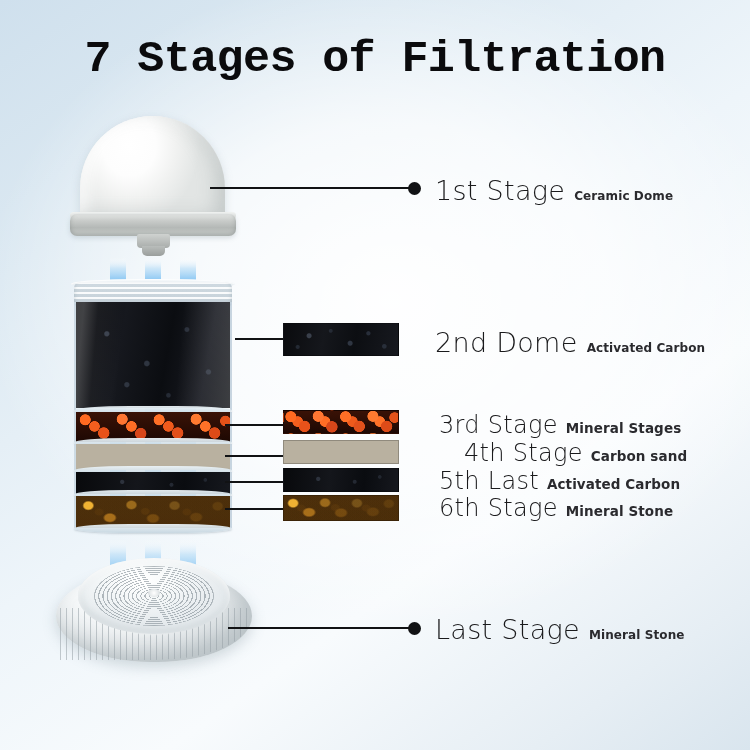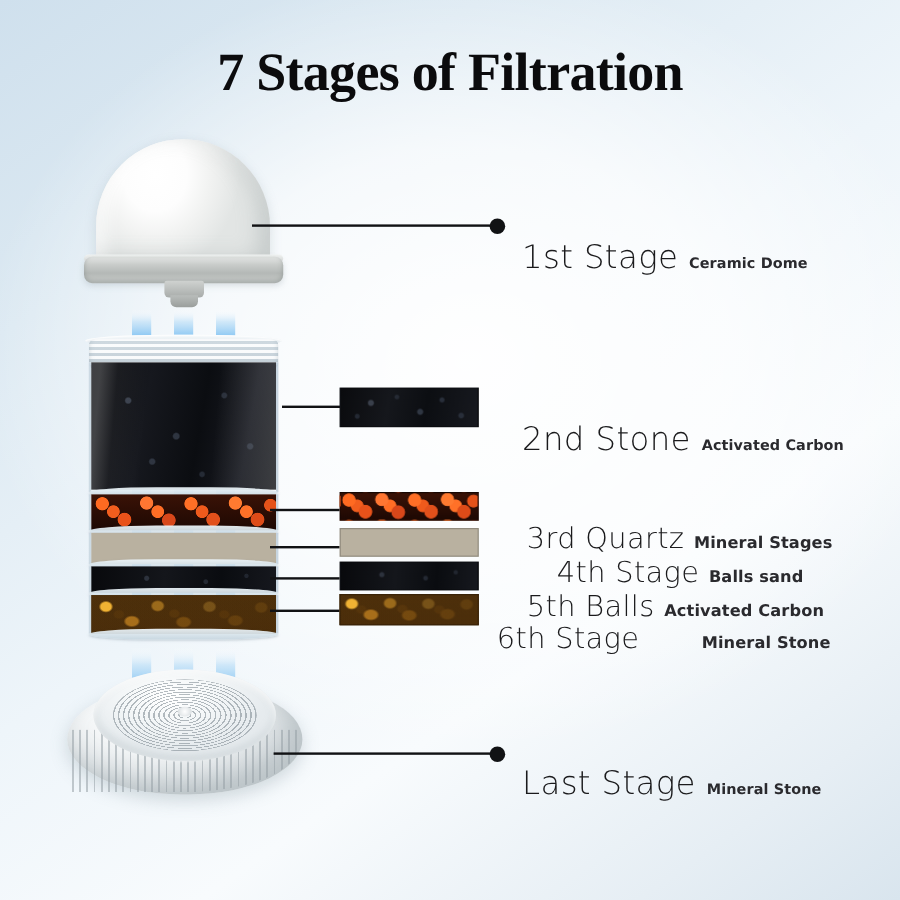--- a/index.html
+++ b/index.html
@@ -11,27 +11,27 @@
   #canvas{
     position:relative;width:750px;height:750px;overflow:hidden;
     background:
       radial-gradient(ellipse 520px 420px at 52% 40%, rgba(255,255,255,0.97) 0%, rgba(255,255,255,0.70) 42%, rgba(255,255,255,0.0) 78%),
       linear-gradient(145deg, #cfe0ed 0%, #dce9f2 22%, #eef5fa 48%, #f8fbfd 68%, #e6eef4 88%, #d9e5ee 100%);
   }
 
   
   #title{
     position:absolute;left:0;top:34px;width:750px;text-align:center;
-    font-family:Liberation Serif, serif;
+    font-family:Liberation Mono, monospace;
     font-size:45px;font-weight:700;letter-spacing:-0.6px;
     color:#0b0b0d;white-space:nowrap;
   }
 
   
-  .label-row{position:absolute;white-space:nowrap;display:flex;align-items:baseline;margin-top:24px;}
+  .label-row{position:absolute;white-space:nowrap;display:flex;align-items:baseline;}
   .stage-main{
     font-family:"DejaVu Sans", sans-serif;
     font-weight:300;color:#1a1a1c;letter-spacing:0.3px;
   }
   .stage-sub{
     font-family:"DejaVu Sans", sans-serif;
     font-weight:600;color:#2a2a2e;letter-spacing:0.1px;
   }
   .big .stage-main{font-size:27px;}
   .big .stage-sub{font-size:12px;margin-left:9px;}
@@ -322,40 +322,40 @@
   <div class="swatch sw-quartz" style="left:283px;top:440px;width:114px;height:22px;"></div>
   <div class="swatch sw-carbon-sm" style="left:283px;top:468px;width:114px;height:22px;"></div>
   <div class="swatch sw-stone" style="left:283px;top:495px;width:114px;height:24px;"></div>
 
   <div class="label-row big" style="left:435px;top:175px;">
     <span class="stage-main">1st Stage</span>
     <span class="stage-sub">Ceramic Dome</span>
   </div>
 
   <div class="label-row big" style="left:435px;top:327px;">
-    <span class="stage-main">2nd Stone</span>
+    <span class="stage-main">2nd Dome</span>
     <span class="stage-sub">Activated Carbon</span>
   </div>
 
   <div class="label-row mid" style="left:439px;top:411px;">
-    <span class="stage-main">3rd Quartz</span>
+    <span class="stage-main">3rd Stage</span>
     <span class="stage-sub">Mineral Stages</span>
   </div>
 
   <div class="label-row mid" style="left:464px;top:439px;">
     <span class="stage-main">4th Stage</span>
-    <span class="stage-sub">Balls sand</span>
+    <span class="stage-sub">Carbon sand</span>
   </div>
 
   <div class="label-row mid" style="left:439px;top:467px;">
-    <span class="stage-main">5th Balls</span>
+    <span class="stage-main">5th Last</span>
     <span class="stage-sub">Activated Carbon</span>
   </div>
 
-  <div class="label-row mid" style="left:414px;top:494px;gap:44px;">
+  <div class="label-row mid" style="left:439px;top:494px;">
     <span class="stage-main">6th Stage</span>
     <span class="stage-sub">Mineral Stone</span>
   </div>
 
   <div class="label-row big" style="left:435px;top:614px;">
     <span class="stage-main">Last Stage</span>
     <span class="stage-sub">Mineral Stone</span>
   </div>
 
 </div>

